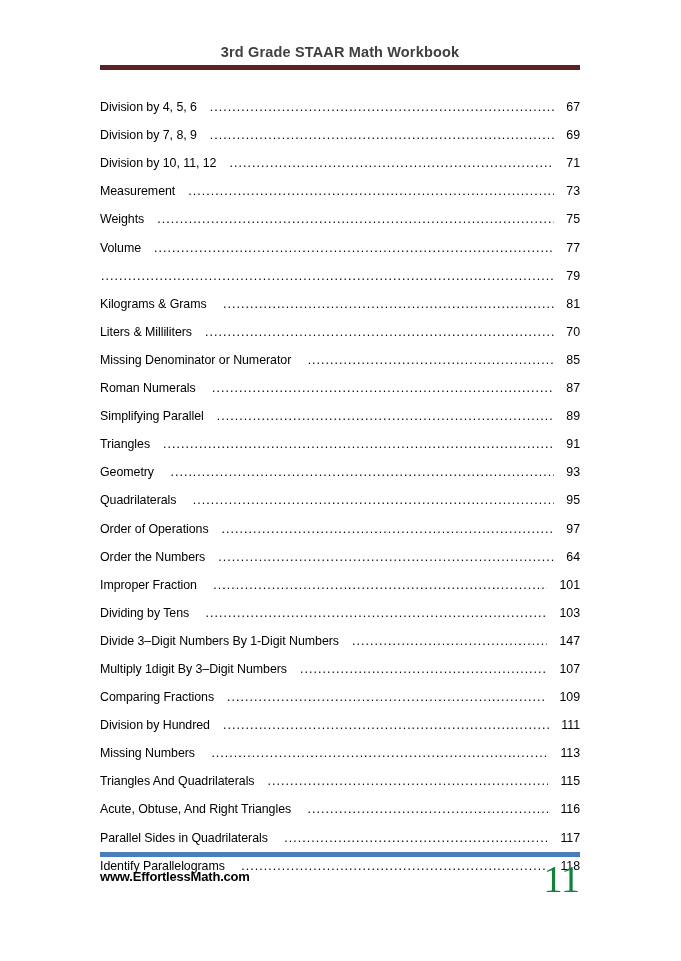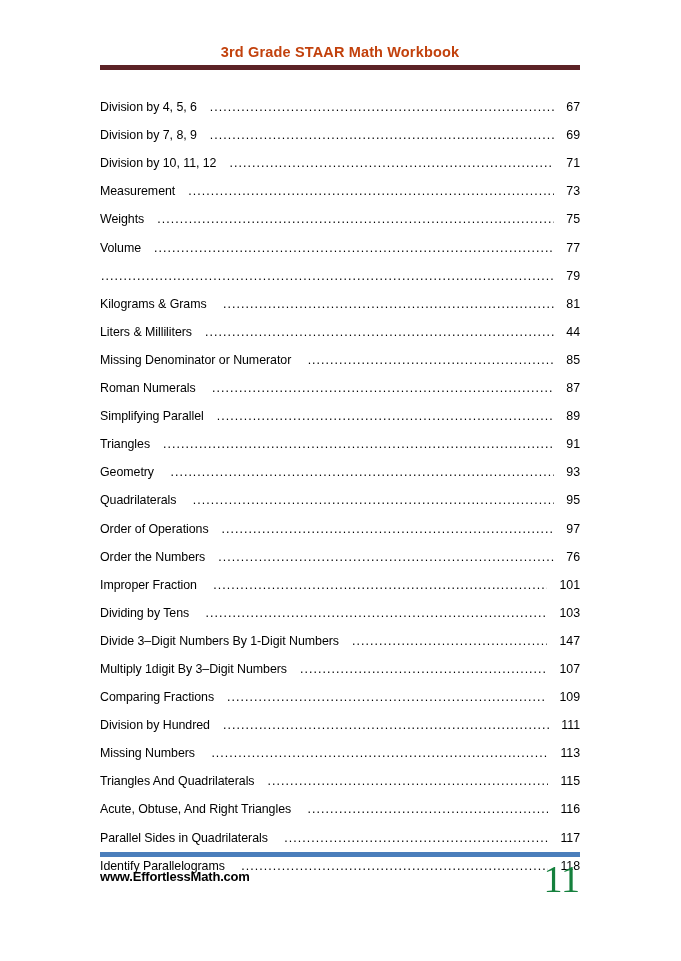--- a/index.html
+++ b/index.html
@@ -22,21 +22,21 @@
   
   .header {
     position: absolute;
     left: 100px;
     top: 44px;
     width: 480px;
   }
   .header-title {
     font-size: 14.5px;
     font-weight: bold;
-    color: #c2410c;
+    color: #404040;
     text-align: center;
     letter-spacing: 0.15px;
     line-height: 17px;
     white-space: nowrap;
   }
   .header-rule {
     margin-top: 4px;
     height: 5px;
     width: 100%;
     background: #5c2226;
@@ -170,21 +170,21 @@
         <span class="toc-page">79</span>
       </div>
       <div class="toc-entry gap">
         <span class="toc-title">Kilograms &amp; Grams</span>
         <span class="toc-leader">...............................................................................................................................................................</span>
         <span class="toc-page">81</span>
       </div>
       <div class="toc-entry">
         <span class="toc-title">Liters &amp; Milliliters</span>
         <span class="toc-leader">...............................................................................................................................................................</span>
-        <span class="toc-page">44</span>
+        <span class="toc-page">70</span>
       </div>
       <div class="toc-entry gap">
         <span class="toc-title">Missing Denominator or Numerator</span>
         <span class="toc-leader">...............................................................................................................................................................</span>
         <span class="toc-page">85</span>
       </div>
       <div class="toc-entry gap">
         <span class="toc-title">Roman Numerals</span>
         <span class="toc-leader">...............................................................................................................................................................</span>
         <span class="toc-page">87</span>
@@ -210,21 +210,21 @@
         <span class="toc-page">95</span>
       </div>
       <div class="toc-entry">
         <span class="toc-title">Order of Operations</span>
         <span class="toc-leader">...............................................................................................................................................................</span>
         <span class="toc-page">97</span>
       </div>
       <div class="toc-entry">
         <span class="toc-title">Order the Numbers</span>
         <span class="toc-leader">...............................................................................................................................................................</span>
-        <span class="toc-page">76</span>
+        <span class="toc-page">64</span>
       </div>
       <div class="toc-entry gap">
         <span class="toc-title">Improper Fraction</span>
         <span class="toc-leader">...............................................................................................................................................................</span>
         <span class="toc-page">101</span>
       </div>
       <div class="toc-entry gap">
         <span class="toc-title">Dividing by Tens</span>
         <span class="toc-leader">...............................................................................................................................................................</span>
         <span class="toc-page">103</span>

